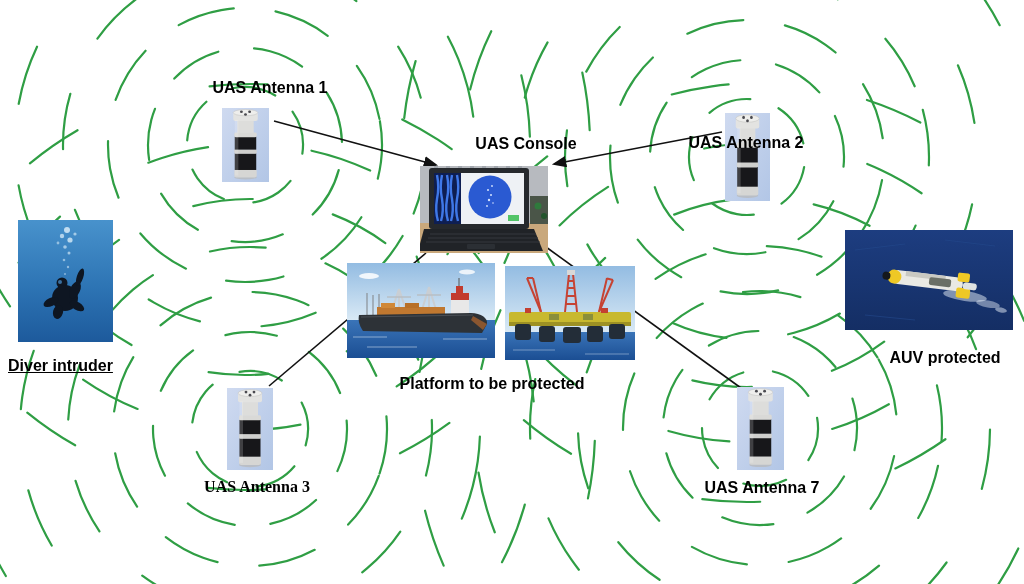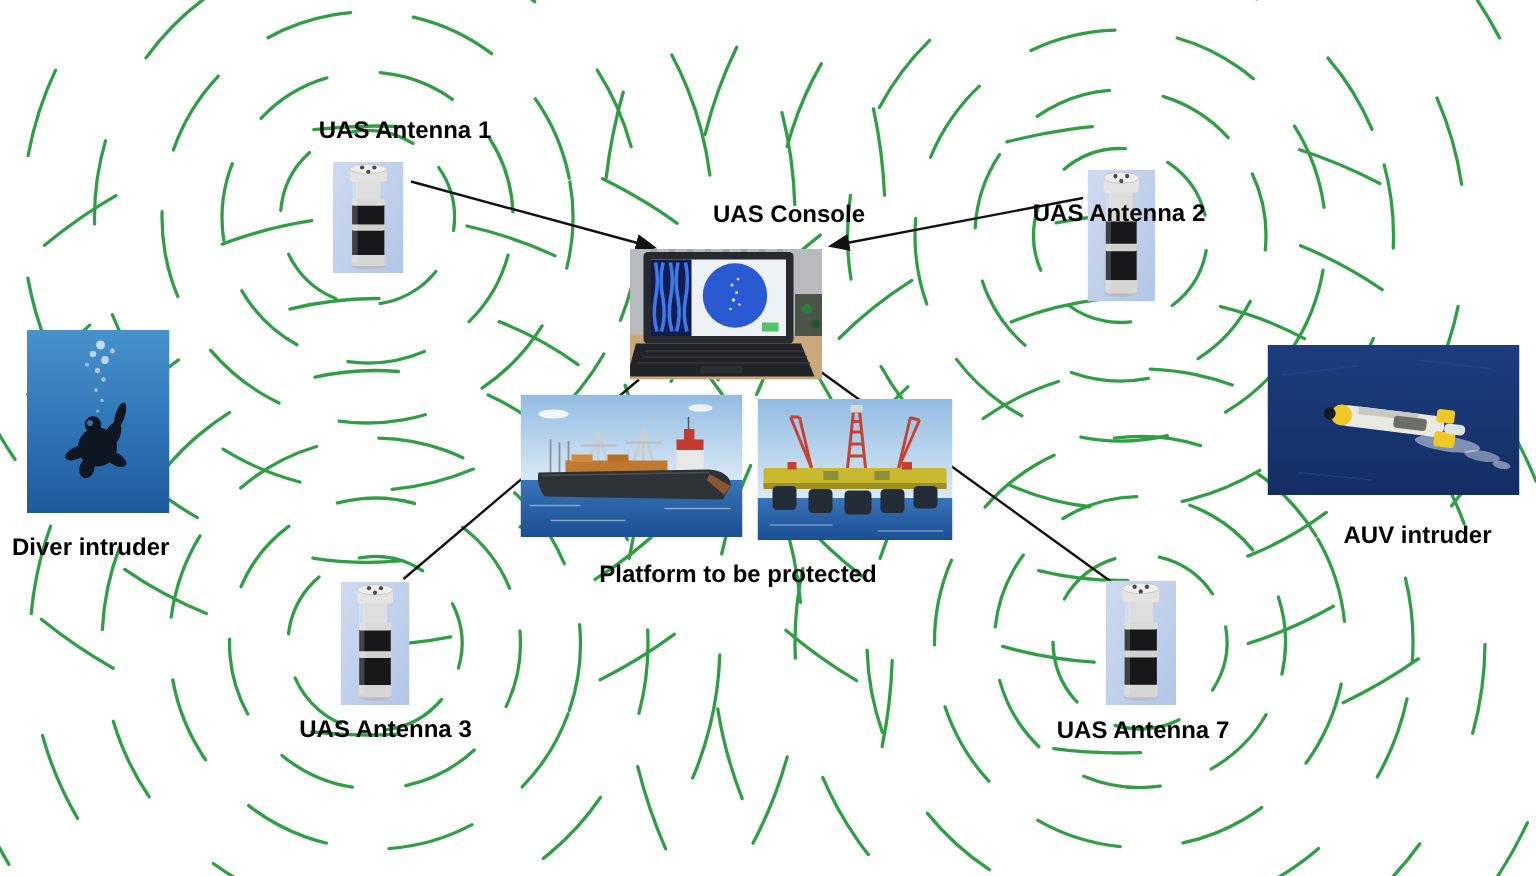--- a/index.html
+++ b/index.html
@@ -87,26 +87,26 @@
     <g stroke="#111111" stroke-width="1.6">
       <line x1="274" y1="121" x2="436" y2="165" marker-end="url(#arrowTip)"></line>
       <line x1="722" y1="132" x2="554" y2="164" marker-end="url(#arrowTip)"></line>
       <line x1="426" y1="253" x2="269" y2="386"></line>
       <line x1="546" y1="247" x2="741" y2="388"></line>
     </g>
   </svg>
 
   <div class="label centered" style="left:270px;top:79px;">UAS Antenna 1</div>
   <div class="label centered" style="left:746px;top:88px;margin-top:46px;">UAS Antenna 2</div>
-  <div class="label centered" style="left:257px;top:478px;">UAS Antenna 3</div>
+  <div class="label centered" style="left:257px;top:478px;font-family:Liberation Serif, serif;">UAS Antenna 3</div>
   <div class="label centered" style="left:762px;top:479px;">UAS Antenna 7</div>
   <div class="label centered" style="left:490px;top:135px;margin-left:36px;">UAS Console</div>
   <div class="label centered" style="left:492px;top:375px;">Platform to be protected</div>
-  <div class="label" style="left:8px;top:357px;">Diver intruder</div>
-  <div class="label centered" style="left:945px;top:349px;">AUV intruder</div>
+  <div class="label" style="left:8px;top:357px;text-decoration:underline;">Diver intruder</div>
+  <div class="label centered" style="left:945px;top:349px;">AUV protected</div>
 
   <div class="photo" style="left:222px;top:108px;width:47px;height:74px;">
     <svg viewBox="0 0 46 80" width="100%" height="100%" preserveAspectRatio="none">
       <rect width="46" height="80" fill="url(#gAnt)"></rect>
       <ellipse cx="23" cy="75" rx="11" ry="2.2" fill="#b9bec6"></ellipse>
       <rect x="12" y="66" width="22" height="9" rx="2" fill="#d6d6d4"></rect>
       <rect x="12.5" y="49" width="21" height="18" fill="#17171a"></rect>
       <rect x="12" y="44.5" width="22" height="5" rx="1.5" fill="#cfcfcd"></rect>
       <rect x="12.5" y="31" width="21" height="14" fill="#17171a"></rect>
       <rect x="12" y="26.5" width="22" height="5" rx="1.5" fill="#d9d9d7"></rect>

